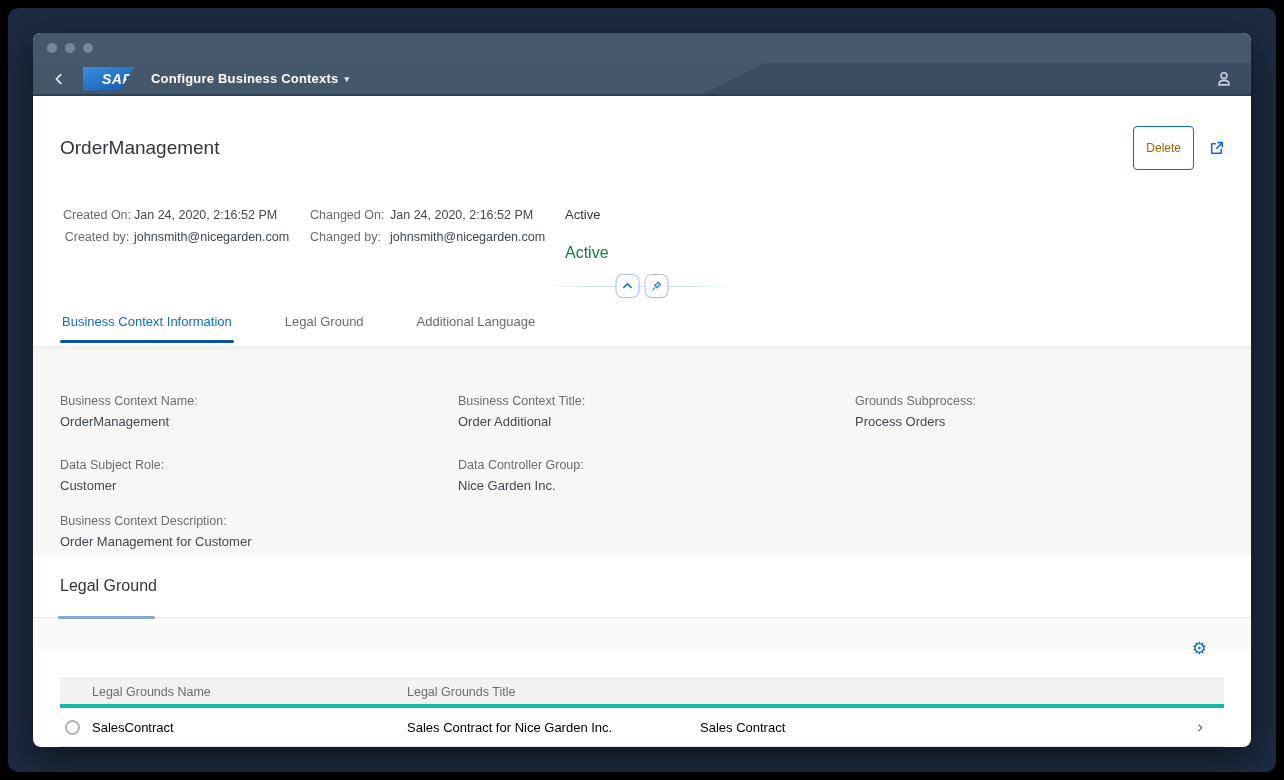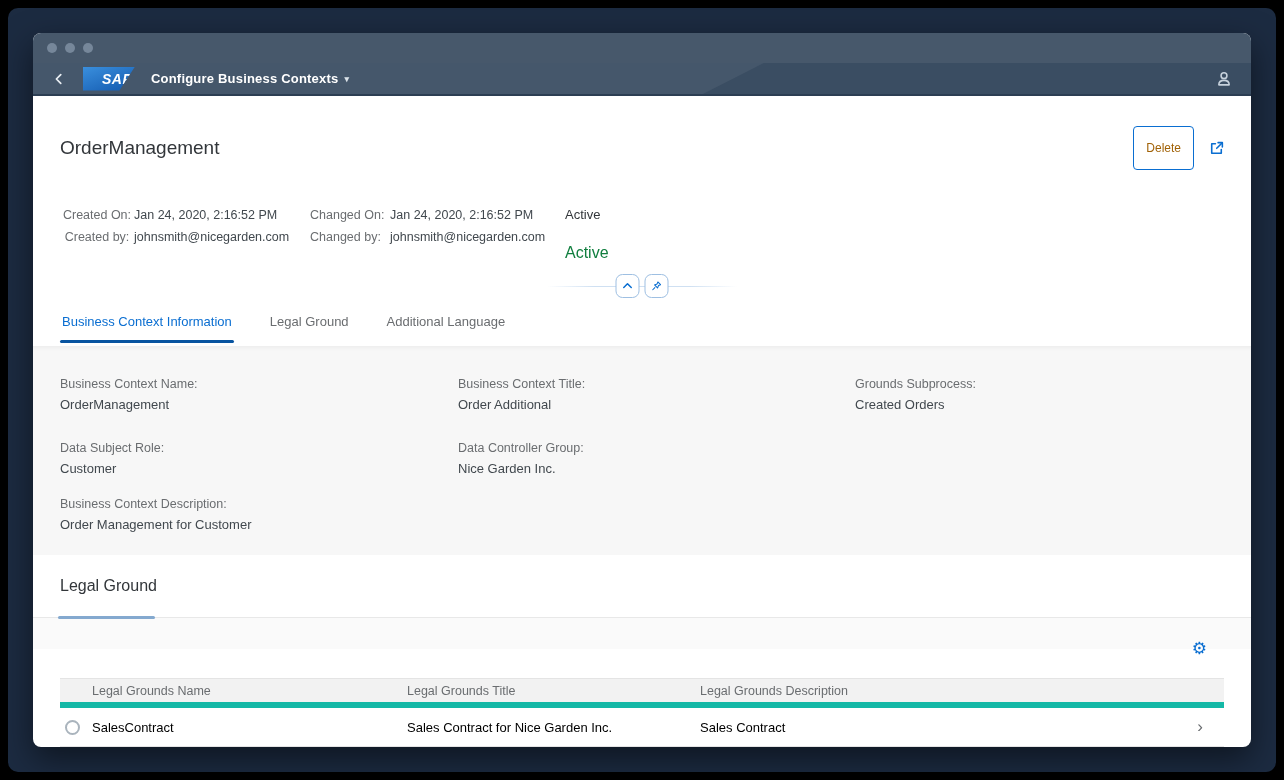--- a/index.html
+++ b/index.html
@@ -63,51 +63,51 @@
   .header-controls { position:relative; height:46px; }
   .header-line { position:absolute; top:22px; left:50%; transform:translateX(-50%);
     width:190px; height:1px;
     background:linear-gradient(90deg, rgba(207,224,242,0), #cfe0f2 25%, #cfe0f2 75%, rgba(207,224,242,0)); }
   .ctrl-wrap { position:absolute; top:10px; left:50%; transform:translateX(-50%);
     display:flex; gap:5px; }
   .ctrl-btn { width:24px; height:24px; background:#fff; border:1px solid #9ebfe2;
     border-radius:7px; display:flex; align-items:center; justify-content:center; cursor:pointer; }
 
   
-  .tabbar { display:flex; gap:34px; padding:0 27px; background:#fff; height:36px;
+  .tabbar { display:flex; gap:49px; padding:0 27px; background:#fff; height:36px;
     align-items:flex-start; }
   .tab { font-size:13px; color:#6a6d70; padding:4px 2px 0 2px; height:33px; position:relative;
     cursor:pointer; }
   .tab.selected { color:#0a6ed1; }
   .tab.selected::after { content:""; position:absolute; left:0; right:0; bottom:0;
     height:3px; background:#0854a0; border-radius:2px; }
 
   
-  .form-section { background:#f7f7f7; padding:30px 26px 30px 27px; height:209px;
+  .form-section { background:#f7f7f7; padding:47px 26px 30px 27px; height:209px;
     box-shadow:inset 0 6px 6px -6px rgba(0,0,0,0.08); }
   .form-grid { display:grid; grid-template-columns:398px 397px 1fr; row-gap:26px; }
   .field-label { font-size:12.5px; color:#6a6d70; line-height:17px; }
   .field-value { font-size:13px; color:#41484e; line-height:18px; margin-top:3px; }
   .desc-field { margin-top:18px; }
 
   
   .section-band { background:#fff; height:63px; position:relative; }
   .section-title { position:absolute; left:27px; top:22px; font-size:16px; color:#32363a; }
   .section-divider { position:absolute; left:0; right:0; bottom:0; height:1px; background:#e8e8e8; }
   .section-underline { position:absolute; left:25px; bottom:-1px; width:97px; height:3px;
     background:#84a9cf; border-radius:2px; }
 
   
   .table-area { background:#fafafa; height:calc(714px - 30px - 35px - 200px - 46px - 36px - 273px - 63px); }
   .table-toolbar { height:60px; position:relative; }
   .gear-icon { position:absolute; right:44px; top:22px; color:#0a6ed1; font-size:17px;
     line-height:17px; cursor:pointer; }
   .lg-table { margin:0 27px; background:#fff; border:1px solid #e4e4e4; border-left:0; border-right:0; }
   .t-row { display:grid; grid-template-columns:32px 315px 293px 1fr 40px; align-items:center; }
-  .t-head { background:#f2f2f2; height:29px; border-bottom:6px solid #14b8a6; }
+  .t-head { background:#f2f2f2; height:29px; border-bottom:4px solid #14b8a6; }
   .t-head .t-cell { font-size:12.5px; color:#6a6d70; }
   .t-data { height:38px; background:#fff; cursor:pointer; }
   .t-cell { padding-right:8px; font-size:13px; color:#000000; white-space:nowrap; overflow:hidden; }
   .radio-cell { display:flex; justify-content:center; }
   .radio { width:15px; height:15px; border:2px solid #aab4bd; border-radius:50%; background:#fff;
     cursor:pointer; }
   .chev-cell { text-align:center; color:#6a6d70; font-size:17px; }
 </style>
 </head>
 <body>
@@ -215,21 +215,21 @@
       <div>
         <div class="field-label">Business Context Name:</div>
         <div class="field-value">OrderManagement</div>
       </div>
       <div>
         <div class="field-label">Business Context Title:</div>
         <div class="field-value">Order Additional</div>
       </div>
       <div>
         <div class="field-label">Grounds Subprocess:</div>
-        <div class="field-value">Created Orders</div>
+        <div class="field-value">Process Orders</div>
       </div>
       <div>
         <div class="field-label">Data Subject Role:</div>
         <div class="field-value">Customer</div>
       </div>
       <div>
         <div class="field-label">Data Controller Group:</div>
         <div class="field-value">Nice Garden Inc.</div>
       </div>
       <div></div>
@@ -248,21 +248,20 @@
 
   <div class="table-area">
     <div class="table-toolbar">
       <div class="gear-icon">⚙</div>
     </div>
     <div class="lg-table">
       <div class="t-row t-head">
         <div class="t-cell radio-cell"></div>
         <div class="t-cell">Legal Grounds Name</div>
         <div class="t-cell">Legal Grounds Title</div>
-        <div class="t-cell">Legal Grounds Description</div>
         <div class="t-cell"></div>
       </div>
       <div class="t-row t-data">
         <div class="t-cell radio-cell">
           <span class="radio"></span>
         </div>
         <div class="t-cell">SalesContract</div>
         <div class="t-cell">Sales Contract for Nice Garden Inc.</div>
         <div class="t-cell">Sales Contract</div>
         <div class="t-cell chev-cell">›</div>

